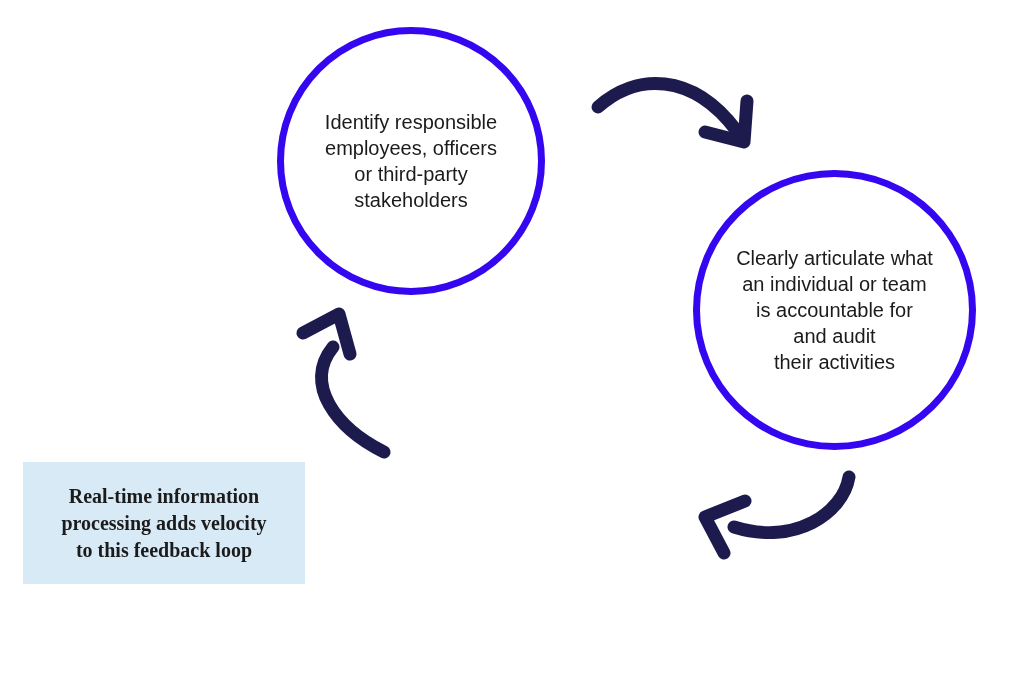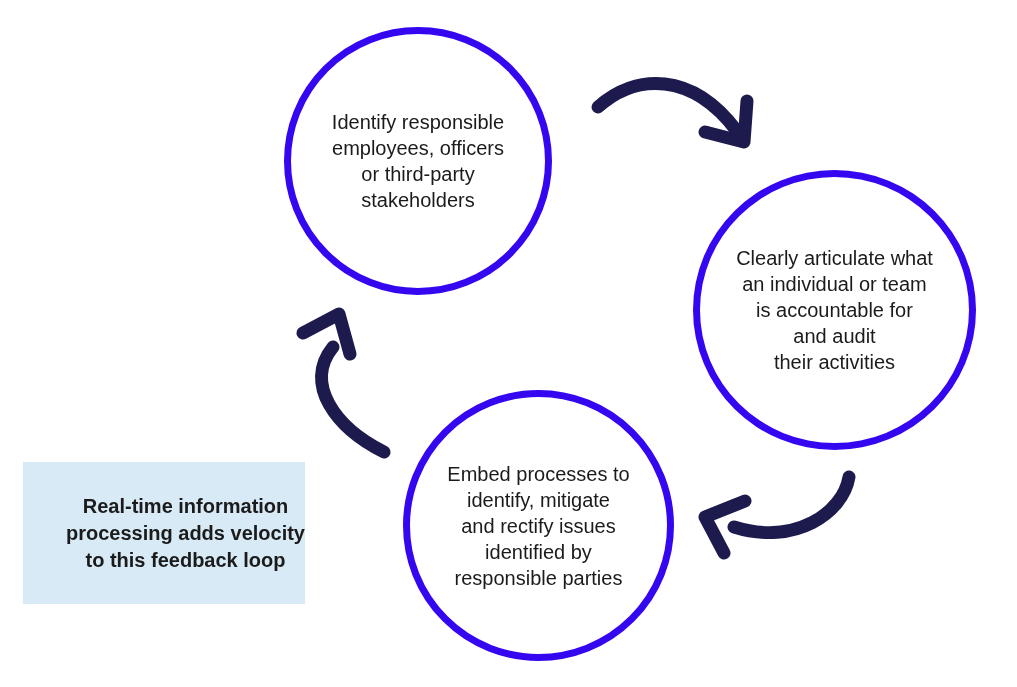--- a/index.html
+++ b/index.html
@@ -26,40 +26,41 @@
     display:flex;align-items:center;justify-content:center;
     text-align:center;
   }
   .cycle-circle .circle-text{
     font-size:20px;
     line-height:26px;
     color:var(--text);
     white-space:pre-line;
     padding:0 14px;
   }
-  #circle-1{left:284px;top:27px;width:268px;height:268px;}
+  #circle-1{left:277px;top:27px;width:268px;height:268px;}
   #circle-2{left:693px;top:170px;width:283px;height:280px;}
   #circle-3{left:403px;top:390px;width:271px;height:271px;}
   .arrows-layer{
     position:absolute;left:0;top:0;width:1017px;height:687px;
     pointer-events:none;
   }
   .arrows-layer path{
     fill:none;
     stroke:var(--arrow);
     stroke-width:13;
     stroke-linecap:round;
     stroke-linejoin:round;
   }
   .info-box{
     position:absolute;
-    left:23px;top:462px;width:282px;height:142px;
+    left:23px;top:462px;width:282px;height:122px;
     background:var(--info-box-bg);
-    display:flex;align-items:center;justify-content:flex-end;
+    display:flex;align-items:center;justify-content:center;
     text-align:center;
+    font-family:Liberation Serif, serif;
   }
   .info-box .info-text{
     font-size:20px;
     font-weight:bold;
     line-height:27px;
     color:var(--text);
     white-space:pre-line;
   }
 </style>
 </head>
@@ -75,27 +76,20 @@
   </div>
 
   <div class="cycle-circle" id="circle-2">
     <div class="circle-text">Clearly articulate what
 an individual or team
 is accountable for
 and audit
 their activities</div>
   </div>
 
-  <div class="cycle-circle" id="circle-3">
-    <div class="circle-text">Embed processes to
-identify, mitigate
-and rectify issues
-identified by
-responsible parties</div>
-  </div>
 
   <svg class="arrows-layer" viewBox="0 0 1017 687">
 
     <g>
       <path d="M 598 107 C 636 73, 692 72, 736 130"></path>
       <path d="M 705 132 L 744 142 L 747 101"></path>
     </g>
 
     <g>
       <path d="M 849 477 C 843 513, 795 546, 734 527"></path>

